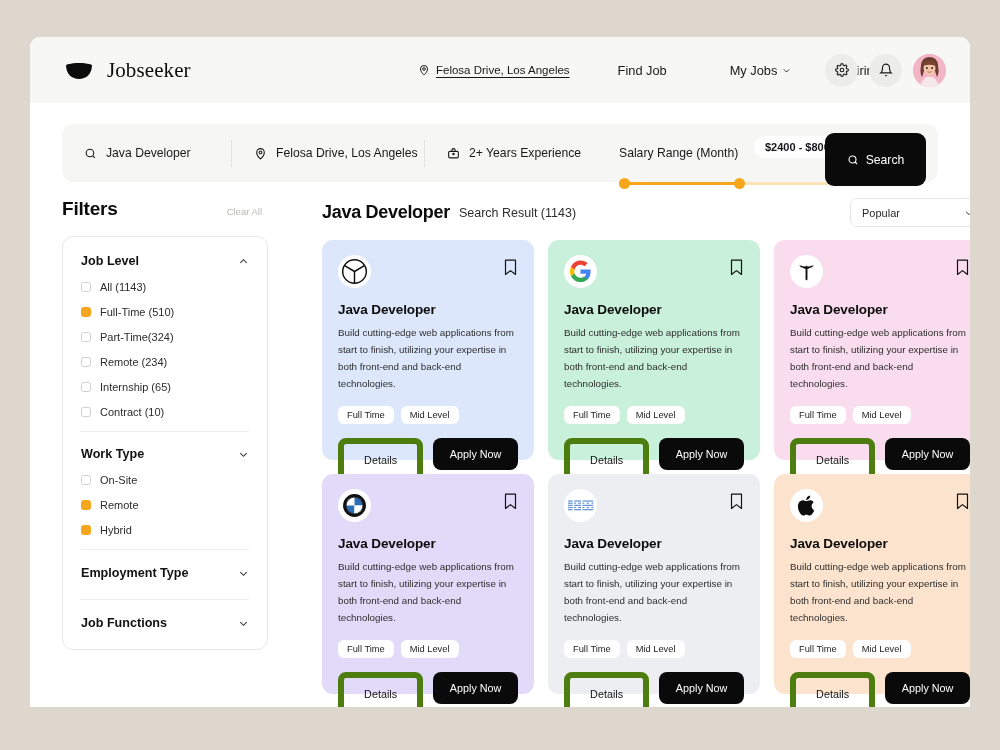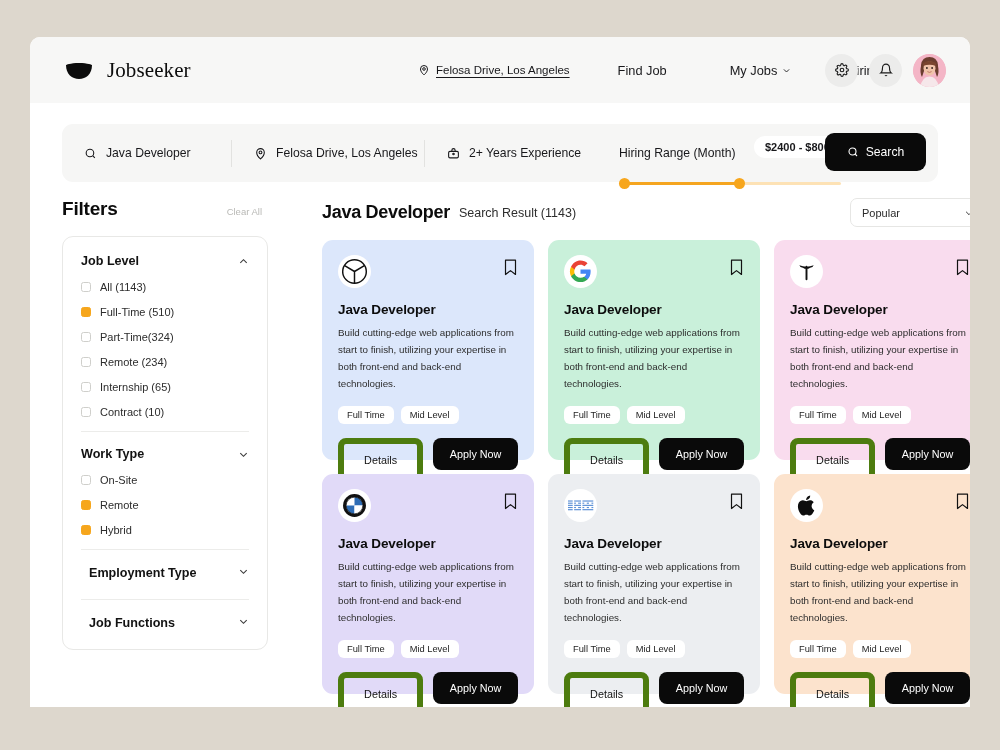--- a/index.html
+++ b/index.html
@@ -86,21 +86,21 @@
     white-space: nowrap;
   }
   .slider { position: absolute; left: 12px; top: 30px; width: 222px; height: 14px; }
   .track { position: absolute; top: 6px; left: 0; width: 222px; height: 3px; background: #fde2b5; border-radius: 2px; }
   .track-fill { position: absolute; top: 6px; left: 3px; width: 117px; height: 3px; background: #f5a51f; border-radius: 2px; }
   .knob { position: absolute; top: 2px; width: 11px; height: 11px; border-radius: 50%; background: #f7a61c; }
   .k1 { left: 0px; }
   .k2 { left: 115px; }
   .search-btn {
     position: absolute; right: 12px; top: 9px;
-    width: 101px; height: 38px; background: #0a0a0a; color: #fff;
+    width: 101px; height: 53px; background: #0a0a0a; color: #fff;
     border-radius: 9px; display: flex; align-items: center; justify-content: center;
     gap: 7px; font-size: 12.2px; font-weight: 500;
   }
 
   
   .body { display: flex; padding: 16px 0 0 0; gap: 40px; }
   .sidebar { width: 238px; padding: 0 0 0 32px; flex-shrink: 0; }
   .filters-head {
     display: flex; align-items: baseline; justify-content: space-between;
     padding-right: 6px; margin-bottom: 16px;
@@ -123,21 +123,21 @@
     display: flex; align-items: center; gap: 9px;
     margin-bottom: 13px; font-size: 11px; color: #2c2c2c;
   }
   .box {
     width: 10px; height: 10px; border-radius: 2.5px;
     border: 1px solid #cfcfcb; background: #fff; flex-shrink: 0;
   }
   .box.on { background: #f6a61c; border-color: #f6a61c; }
   .fdiv { height: 1px; background: #ececea; margin: 4px 0 0 0; }
   .fsec2 { padding-top: 15px; }
-  .fsec-lone { padding: 16px 0 15px 0; display: flex; justify-content: space-between; margin-left: 8px; }
+  .fsec-lone { padding: 16px 0 15px 0; display: flex; align-items: center; justify-content: space-between; }
 
   
   .results { flex: 1; padding: 0 28px 0 14px; }
   .res-head { display: flex; align-items: center; margin-bottom: 13px; }
   .res-title { font-size: 18px; font-weight: 700; color: #0c0c0c; letter-spacing: -.3px; }
   .res-sub { font-size: 12.5px; color: #2e2e2e; margin-left: 9px; }
   .sortbox {
     margin-left: auto; width: 136px; height: 29px;
     border: 1px solid #e6e6e4; border-radius: 7px;
     display: flex; align-items: center; justify-content: space-between;
@@ -264,21 +264,21 @@
       <div class="sdiv"></div>
       <div class="sfield sf3">
         <svg width="13" height="13" viewBox="0 0 24 24" fill="none" stroke="#18181b" stroke-width="2">
             <rect x="3" y="8" width="18" height="12" rx="2.5"></rect>
             <path d="M9 8V6a3 3 0 016 0v2"></path>
             <circle cx="12" cy="13" r="1.4"></circle>
           </svg>
         <span>2+ Years Experience</span>
       </div>
       <div class="salary">
-        <div class="salary-label">Hiring Range (Month)</div>
+        <div class="salary-label">Salary Range (Month)</div>
         <div class="salary-badge">$2400 - $8000</div>
         <div class="slider">
           <div class="track"></div>
           <div class="track-fill"></div>
           <div class="knob k1"></div>
           <div class="knob k2"></div>
         </div>
       </div>
       <div class="search-btn">
         <svg width="12" height="12" viewBox="0 0 24 24" fill="none" stroke="#fff" stroke-width="2.2">

